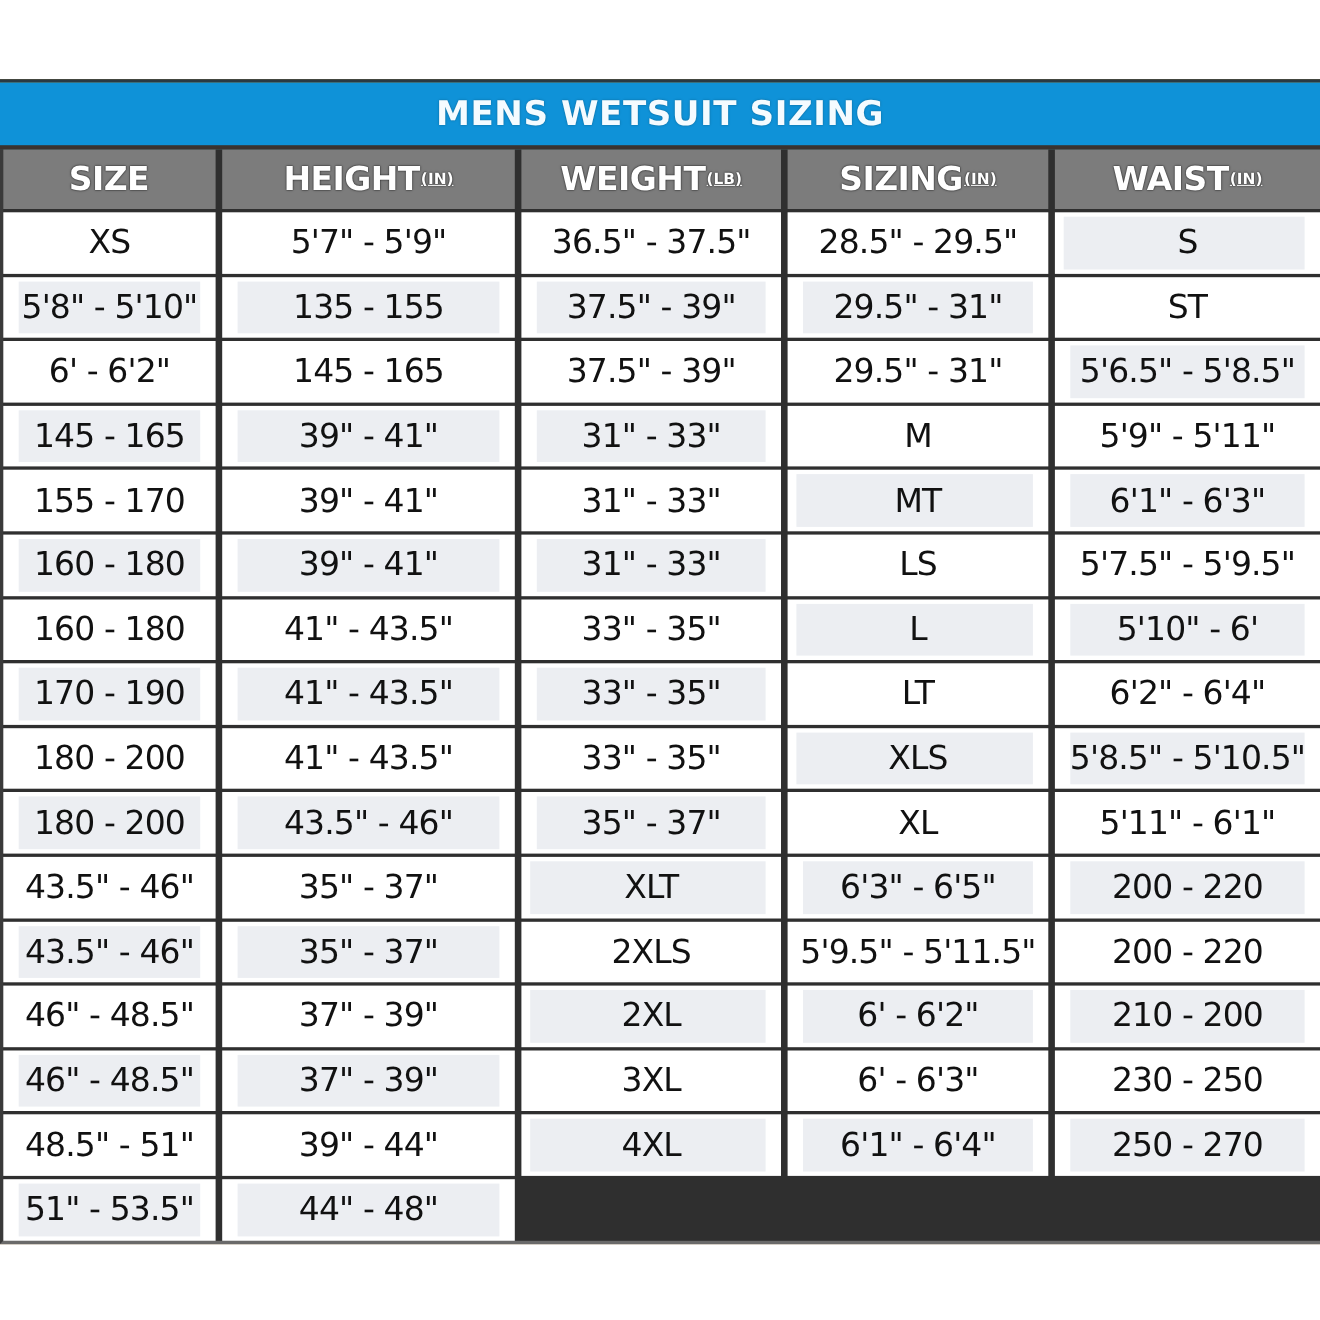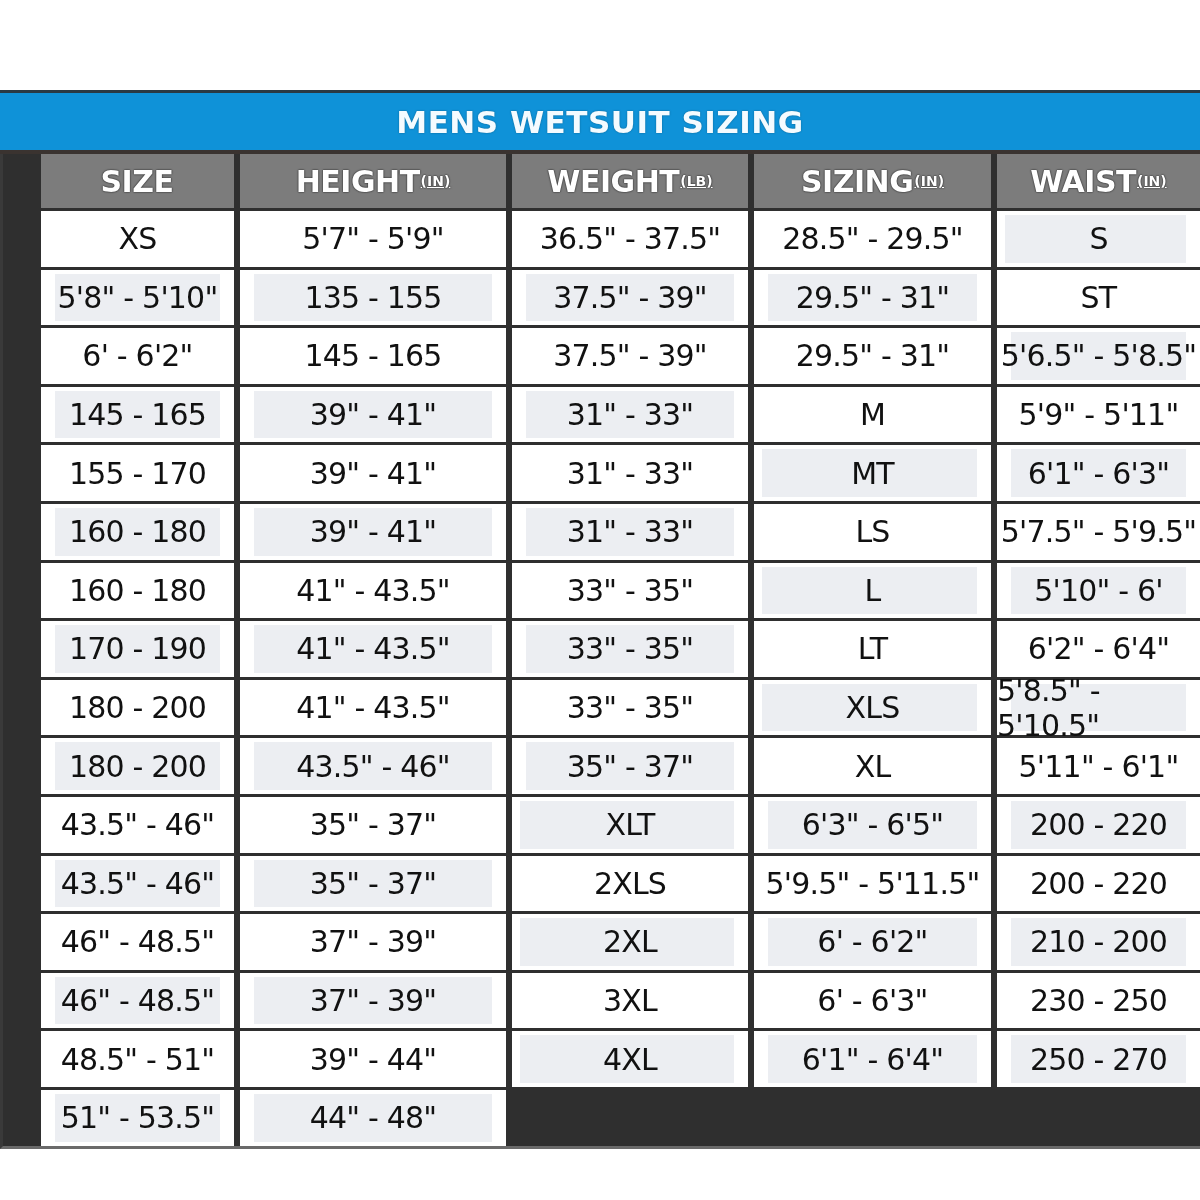--- a/index.html
+++ b/index.html
@@ -10,21 +10,21 @@
     body {
       width: 1200px;
       height: 1200px;
       position: relative;
       overflow: hidden;
       font-family: "DejaVu Sans", "Liberation Sans", sans-serif;
     }
     .chart {
       position: absolute;
       left: 0;
-      top: 90px;
+      top: 72px;
       width: 1200px;
       border-top: 3px solid #2a3a44;
       background: #a16207;
     }
     .title-bar {
       height: 57px;
       background: #0f92d8;
       color: #f4fbff;
       display: flex;
       align-items: center;
@@ -36,21 +36,20 @@
       border-bottom: 4px solid #3a3330;
     }
     .grid {
       display: grid;
       grid-template-columns: 193px 266px 236px 237px 1fr;
       column-gap: 6px;
       row-gap: 3px;
       background: #2f2f2f;
       border-left: 3px solid #3a3a3a;
       border-bottom: 3px solid #6a6a6a;
-      padding-left: 38px;
     }
     .hcell {
       height: 54px;
       background: #7c7c7c;
       color: #ffffff;
       display: flex;
       align-items: center;
       justify-content: center;
       font-weight: bold;
       font-size: 30px;

